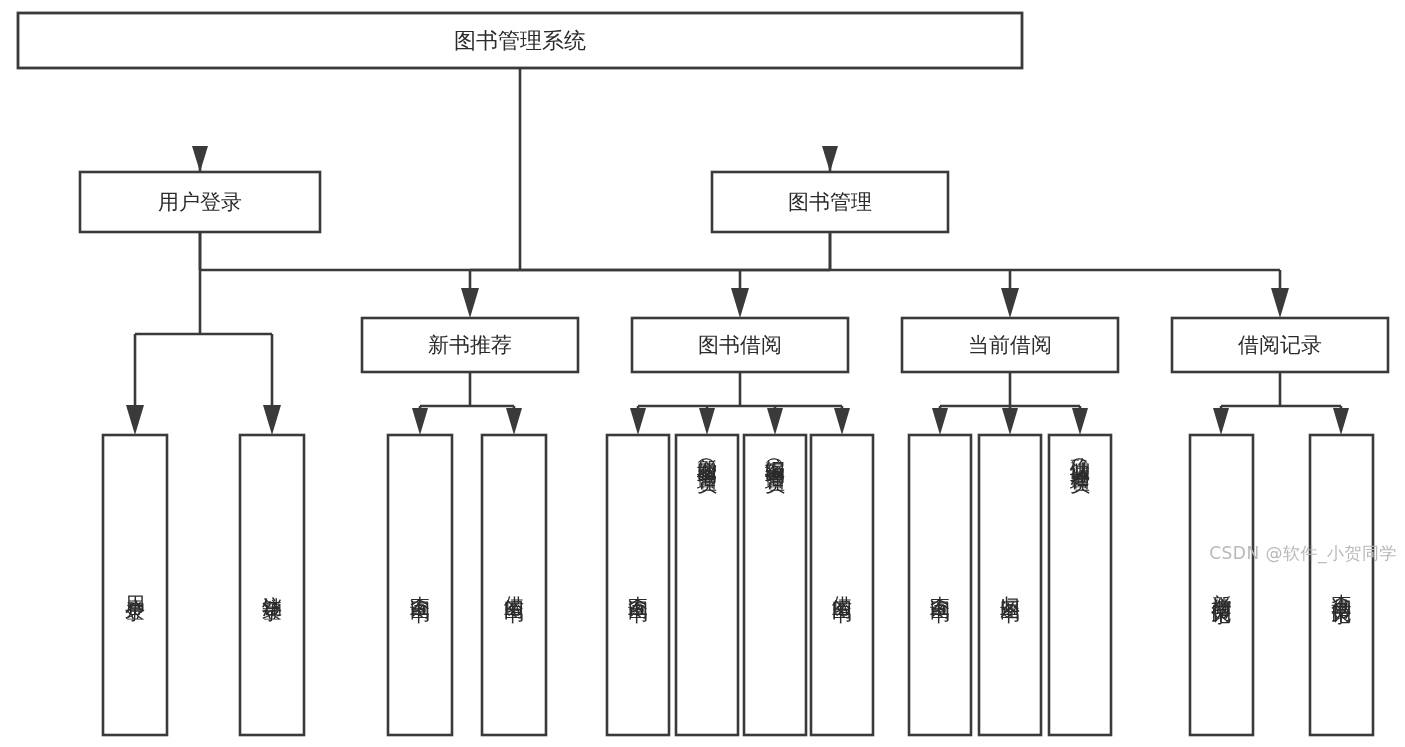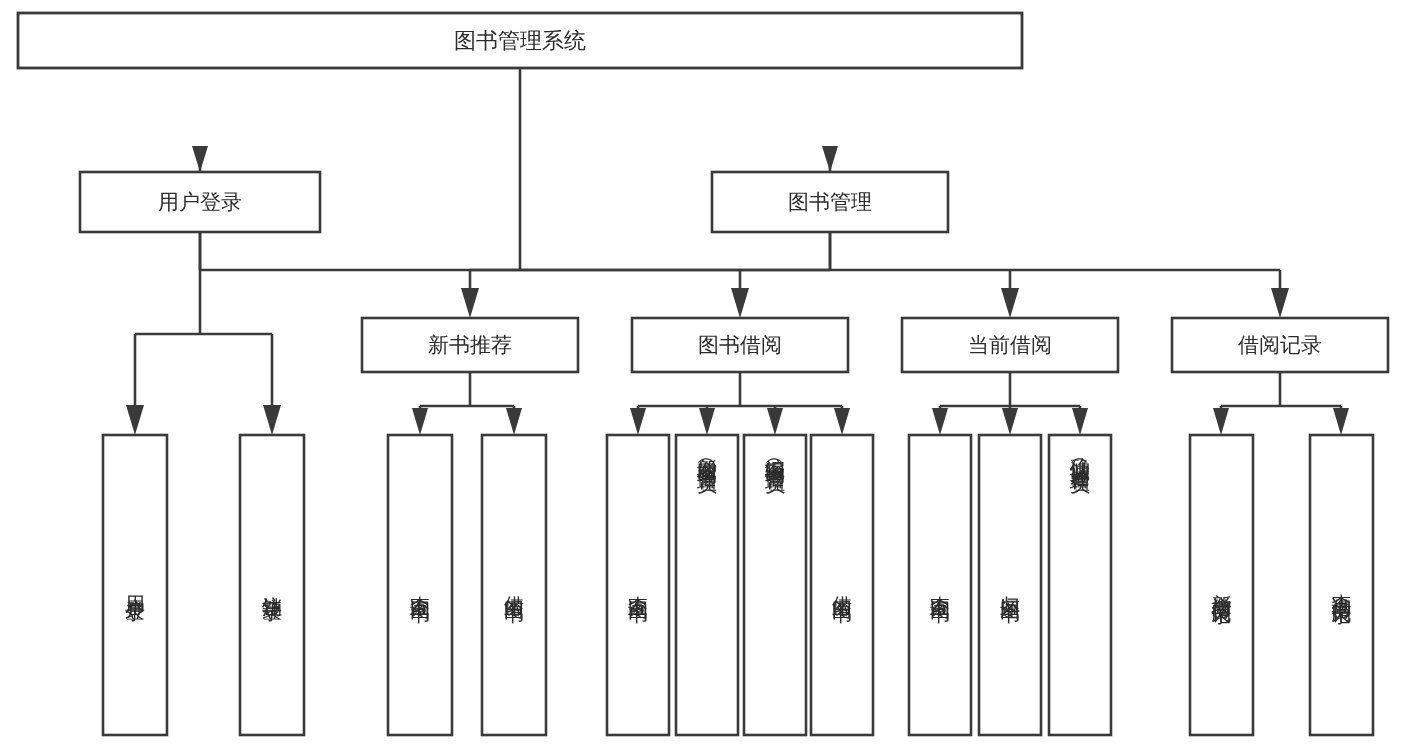--- a/index.html
+++ b/index.html
@@ -251,14 +251,15 @@
     <span class="vlabel">确认归还（管理员）</span>
   </div>
 
   <div class="vlabel-wrap" style="left:1190px; top:435px; width:63px; height:300px; align-items:center;">
     <span class="vlabel">新增借阅记录</span>
   </div>
   <div class="vlabel-wrap" style="left:1310px; top:435px; width:63px; height:300px; align-items:center;">
     <span class="vlabel">查询借阅记录</span>
   </div>
 
+  <div class="watermark">CSDN @软件_小贺同学</div>
 
 </div>
 
 </body></html>

